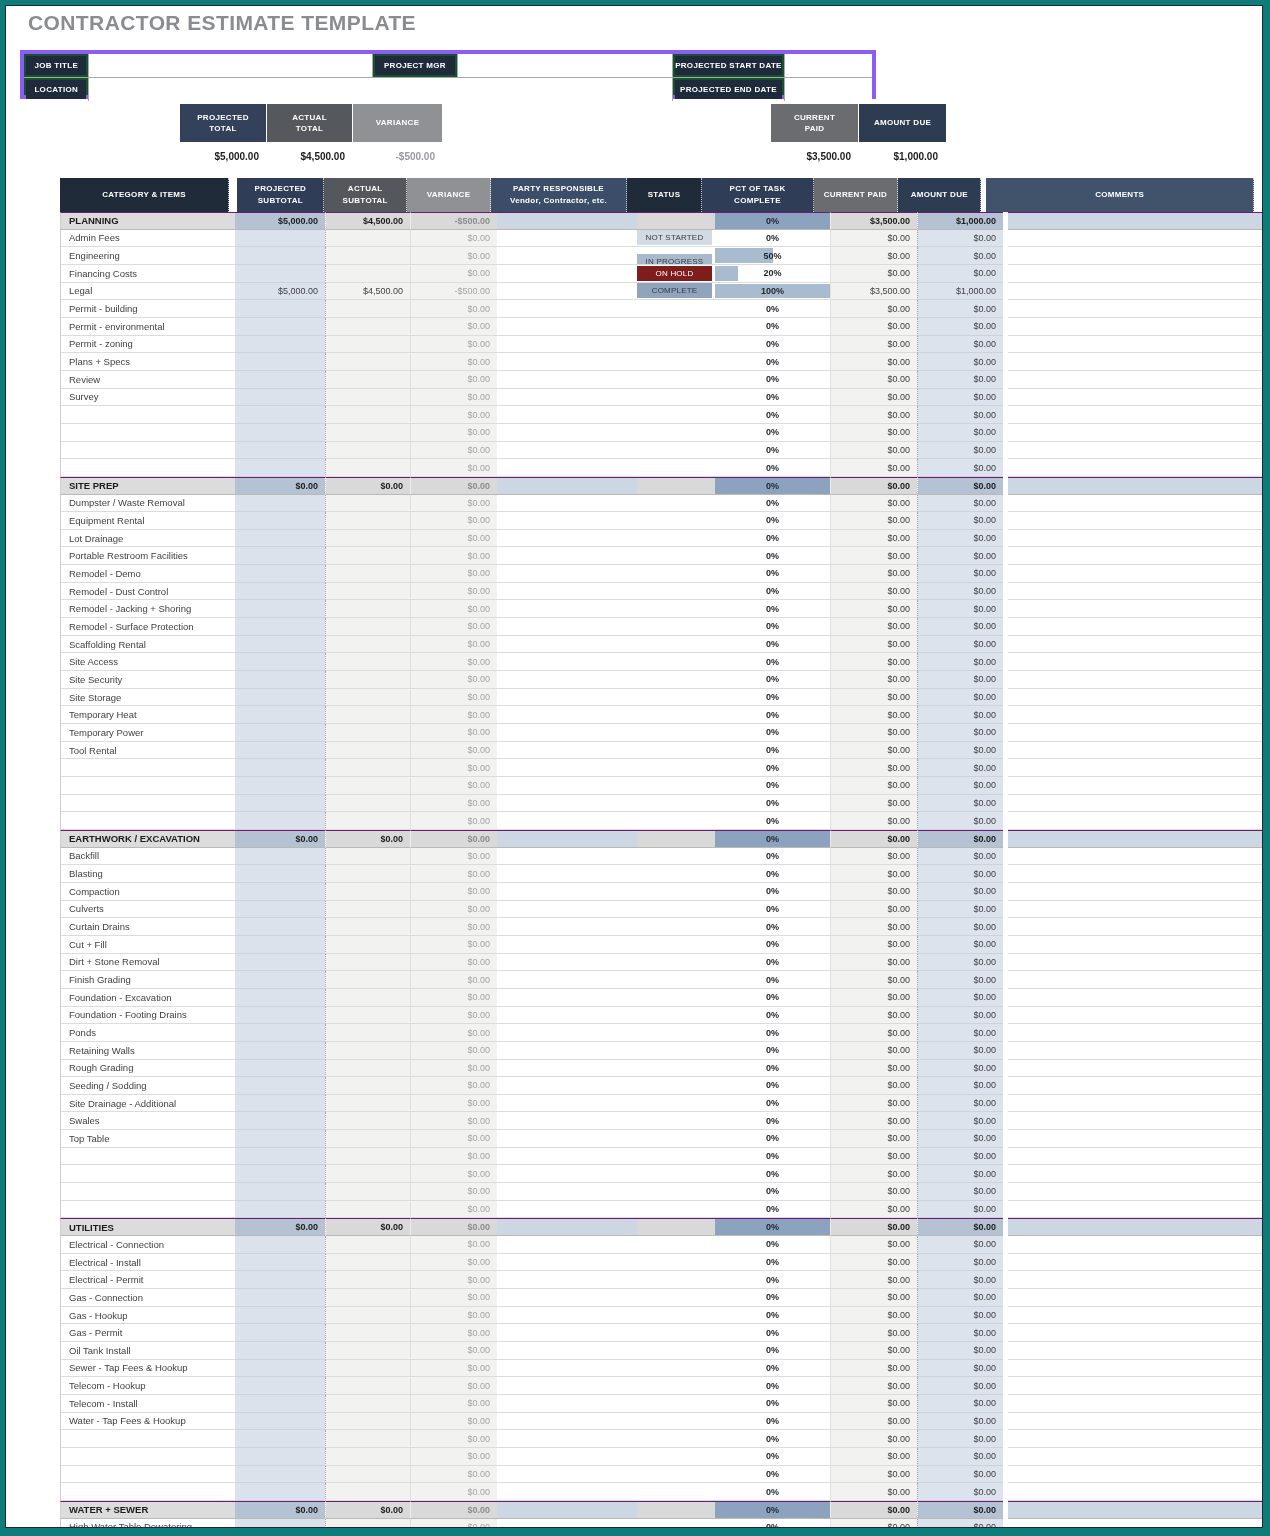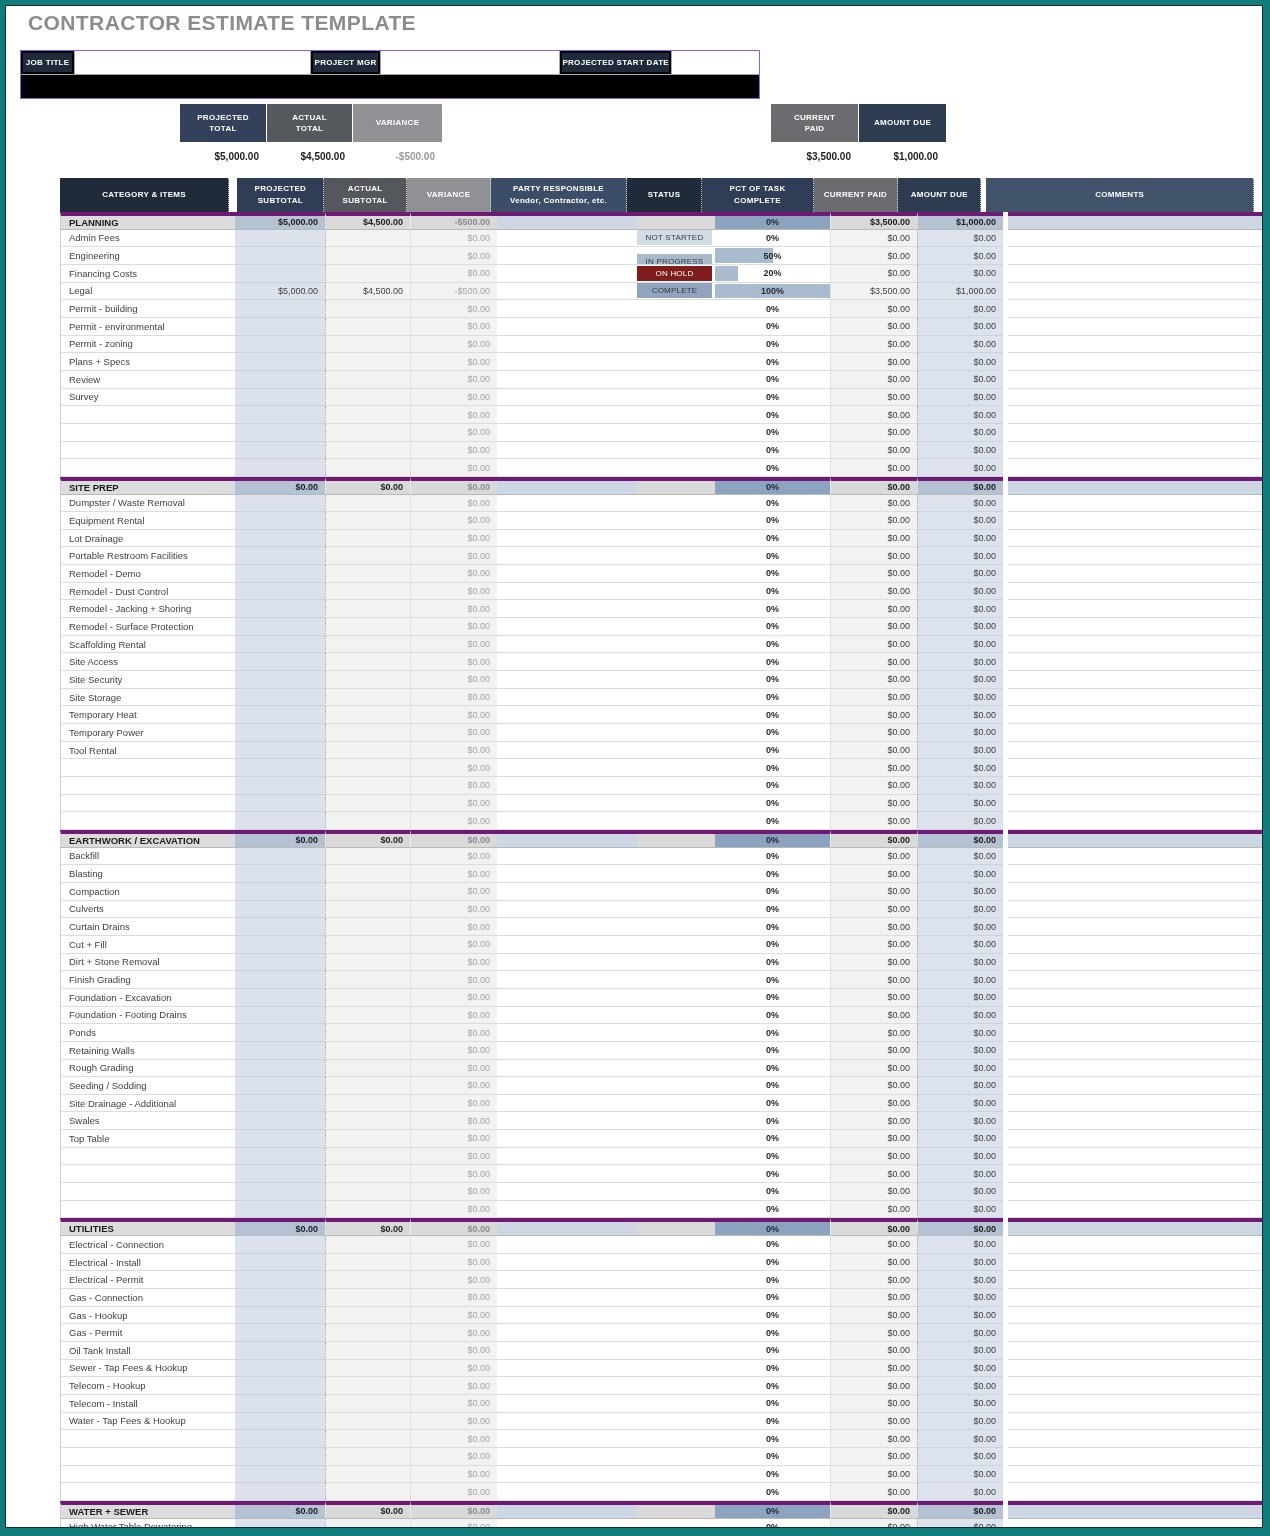--- a/index.html
+++ b/index.html
@@ -14,22 +14,22 @@
     border-width:5px 7px 8px 5px;
     box-shadow:inset 0 0 0 1px #1c2835;
   }
   
   .page-title{
     position:absolute;left:28px;top:11px;margin:0;
     font-size:21px;font-weight:bold;color:#8a8c90;letter-spacing:.4px;
   }
   
   .fields{
-    position:absolute;left:20px;top:50px;width:740px;height:49px;
-    border:1px solid #8b5cf6;box-sizing:border-box;background:#000000;
+    position:absolute;left:20px;top:50px;width:856px;height:49px;
+    border:4px solid #8b5cf6;box-sizing:border-box;background:#14532d;
   }
   .frow{display:flex;height:23px;box-sizing:border-box;}
   .frow.first{border-bottom:1px solid #a8a8a8;height:24px;}
   .fcell{box-sizing:border-box;display:flex;}
   .flabel{
     flex:1;margin:2px;background:#1f2b3a;color:#fff;font-size:8px;font-weight:bold;
     display:flex;align-items:center;justify-content:center;letter-spacing:.3px;white-space:nowrap;
   }
   .finput{
     box-sizing:border-box;background:#fff;border:0;border-left:1px solid #a8a8a8;
@@ -87,21 +87,21 @@
   .trow .col7{background:#f2f2f0;border-left:1px solid #e0e0de;color:#404040;}
   .trow .col8{background:#dce3ed;border-left:1px dotted #a9a9a9;color:#404040;border-bottom:1px solid #ccd3dd;}
   .trow .col9{border-right:1px solid #dcdcdc;}
   .chip{
     flex:1;height:15px;margin:1px 3px 1px 0;display:flex;align-items:center;justify-content:center;
     font-size:8px;letter-spacing:.2px;color:#363c45;
   }
   .bar{position:absolute;left:0;top:1px;bottom:1px;background:#a9bbcf;z-index:0;}
   .pctlabel{position:relative;z-index:1;}
   
-  .trow.sec .tcell{font-weight:bold;border-top:4px solid #701a75;border-bottom:1px solid #b9b9b9;color:#1c1c1c;}
+  .trow.sec .tcell{font-weight:bold;border-top:1px solid #701a75;border-bottom:1px solid #b9b9b9;color:#1c1c1c;}
   .trow.sec .col0{background:#dcdcdc;}
   .trow.sec .col1{background:#b4c2d3;}
   .trow.sec .col2{background:#d9d9d9;border-left:1px dotted #fff;}
   .trow.sec .col3{background:#d9d9d9;color:#8b8d91;border-left:1px solid #ececec;}
   .trow.sec .col4{background:#ccd7e3;}
   .trow.sec .col5{background:#d9d9d9;}
   .trow.sec .col6{background:#8ca3bf;color:#1f2430;}
   .trow.sec .col7{background:#d9d9d9;border-left:1px solid #ececec;}
   .trow.sec .col8{background:#b4c2d3;border-left:1px dotted #fff;}
   .trow.sec .col9{background:#ccd7e3;}
@@ -121,20 +121,30 @@
     <input class="finput" style="width: 287px;" value="">
     <div class="fcell" style="width:84px">
       <span class="flabel">PROJECT MGR</span>
     </div>
     <input class="finput" style="width: 218px;" value="">
     <div class="fcell" style="width:112px">
       <span class="flabel">PROJECTED START DATE</span>
     </div>
     <input class="finput last" style="width: 88px;" value="">
   </div>
+  <div class="frow">
+    <div class="fcell" style="width:65px">
+      <span class="flabel">LOCATION</span>
+    </div>
+    <input class="finput" style="width: 589px;" value="">
+    <div class="fcell" style="width:112px">
+      <span class="flabel">PROJECTED END DATE</span>
+    </div>
+    <input class="finput last" style="width: 88px;" value="">
+  </div>
 </div>
 
 <div class="summary">
   <div class="sumbox" id="sb-proj">PROJECTED TOTAL</div>
   <div class="sumbox" id="sb-act">ACTUAL TOTAL</div>
   <div class="sumbox" id="sb-var">VARIANCE</div>
   <div class="sumbox" id="sb-paid">CURRENT PAID</div>
   <div class="sumbox" id="sb-due">AMOUNT DUE</div>
   <div class="sumval" id="sv-proj">$5,000.00</div>
   <div class="sumval" id="sv-act">$4,500.00</div>

